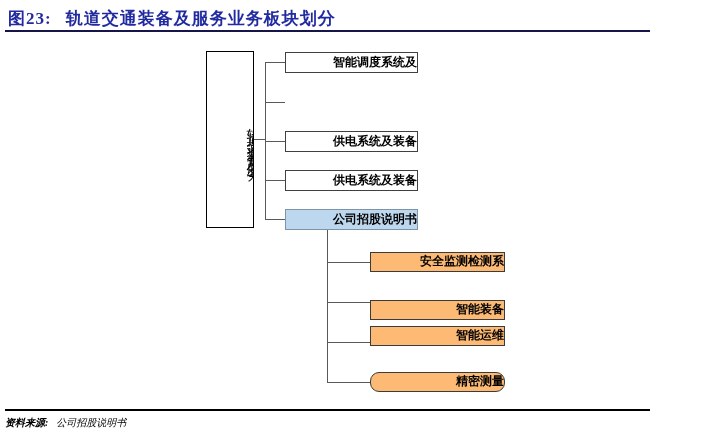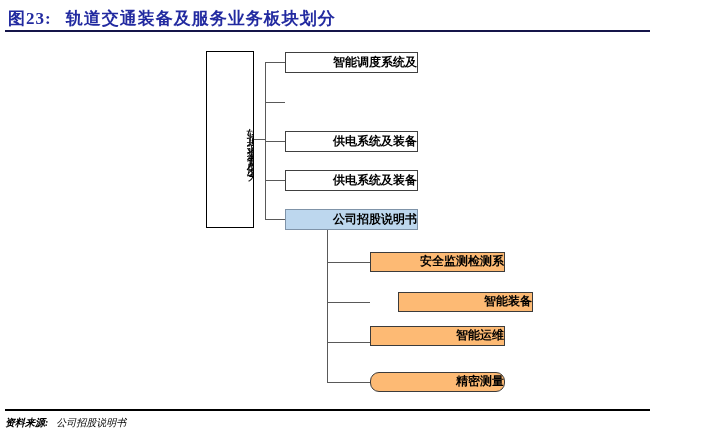--- a/index.html
+++ b/index.html
@@ -57,21 +57,21 @@
   .n2{top:92px;}
   .n3{top:131px;}
   .n4{top:170px;}
   .n5{top:209px;background:#BDD7EE;border:1px solid #7f93a8;}
   .lvl2{
     left:370px;width:135px;height:20px;line-height:17px;
     background:#fdba74;
     border:1.5px solid #3b3b3b;
   }
   .s1{top:252px;}
-  .s2{top:292px;margin-left:28px;}
+  .s2{top:300px;}
   .s3{top:326px;}
   .s4{top:372px;border-radius:9px;}
 
   .line{position:absolute;background:#595959;}
   .lh{height:1px;}
   .lv{width:1px;}
 
   .source{
     position:absolute;left:5px;top:416px;
     font-size:10px;

